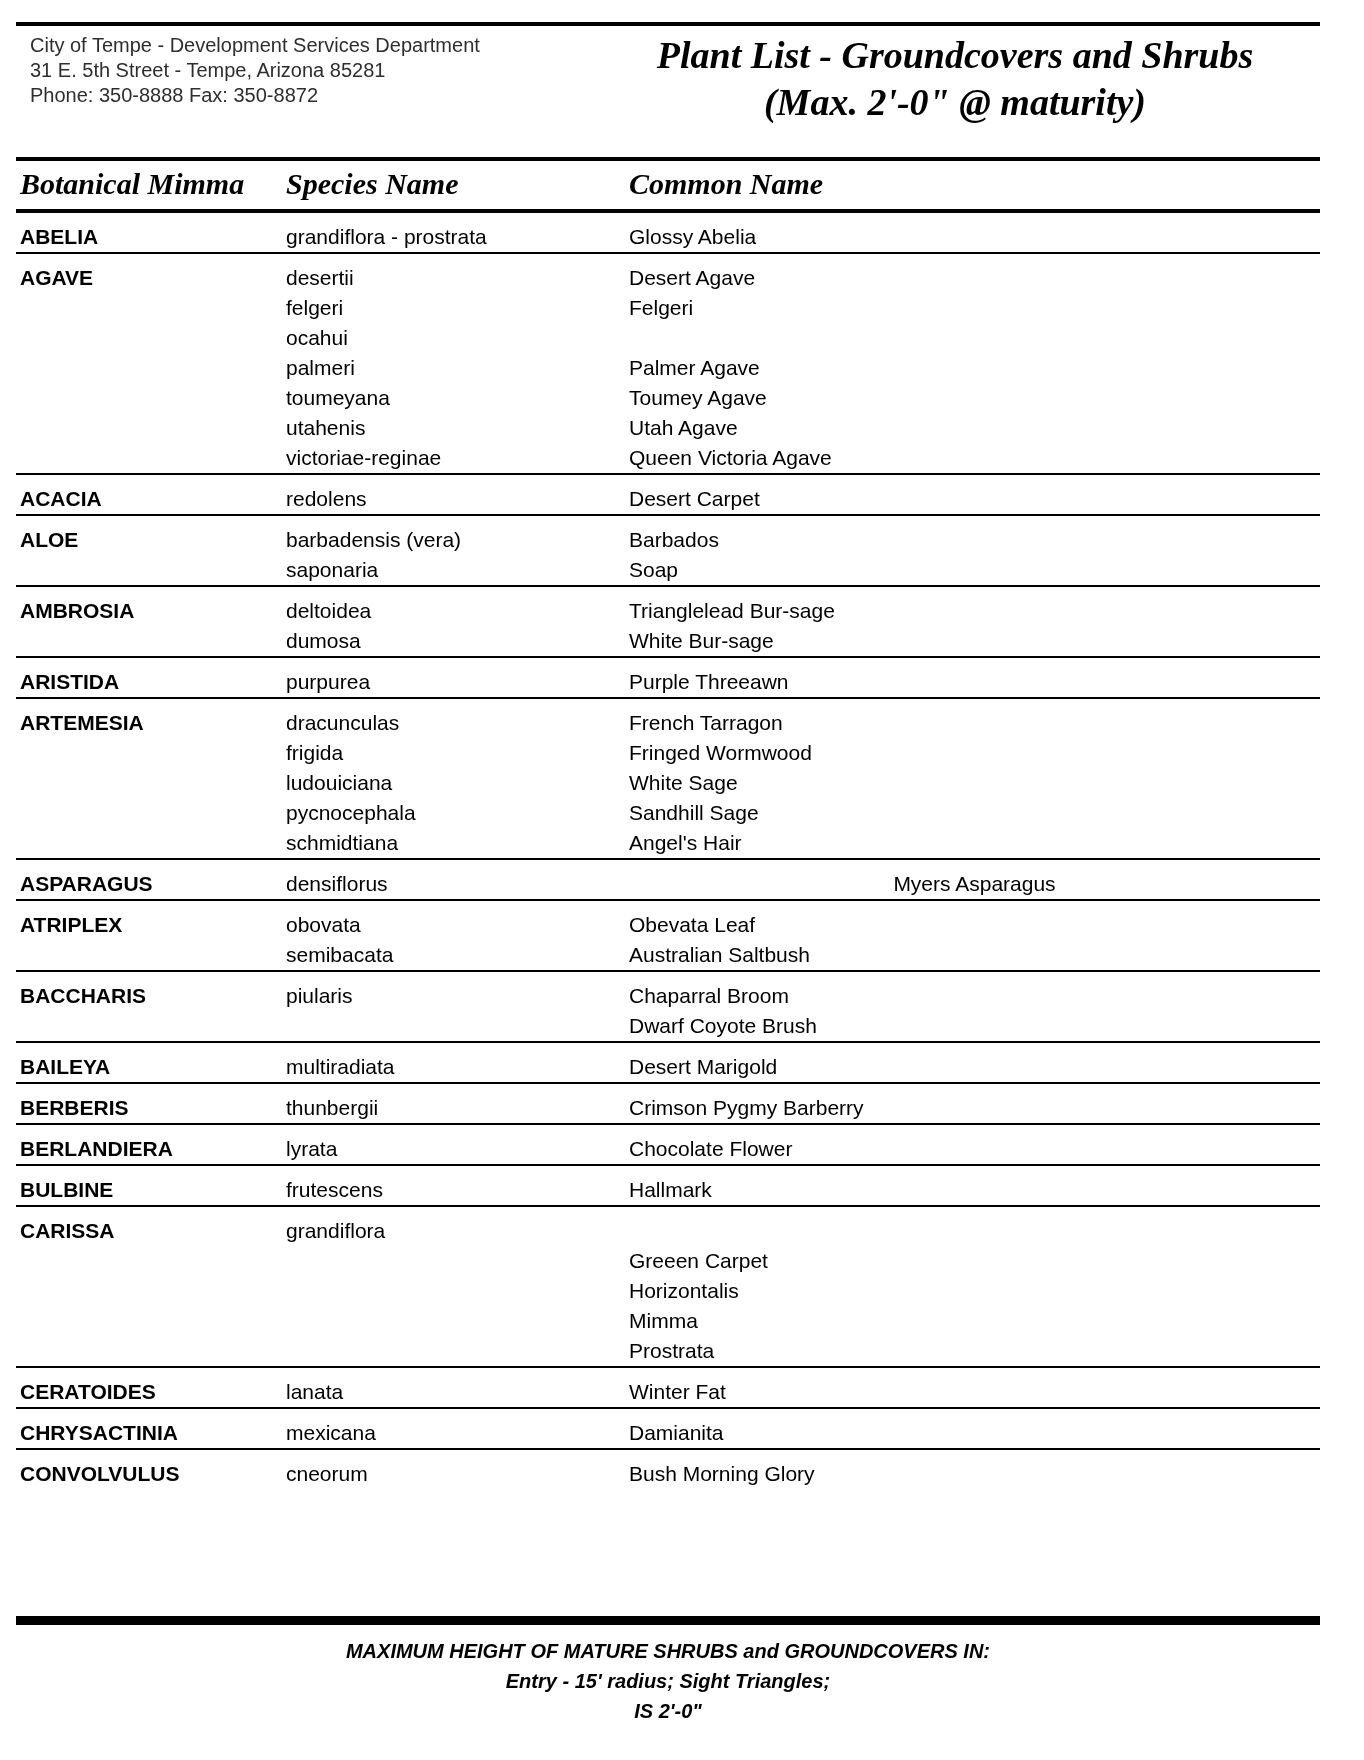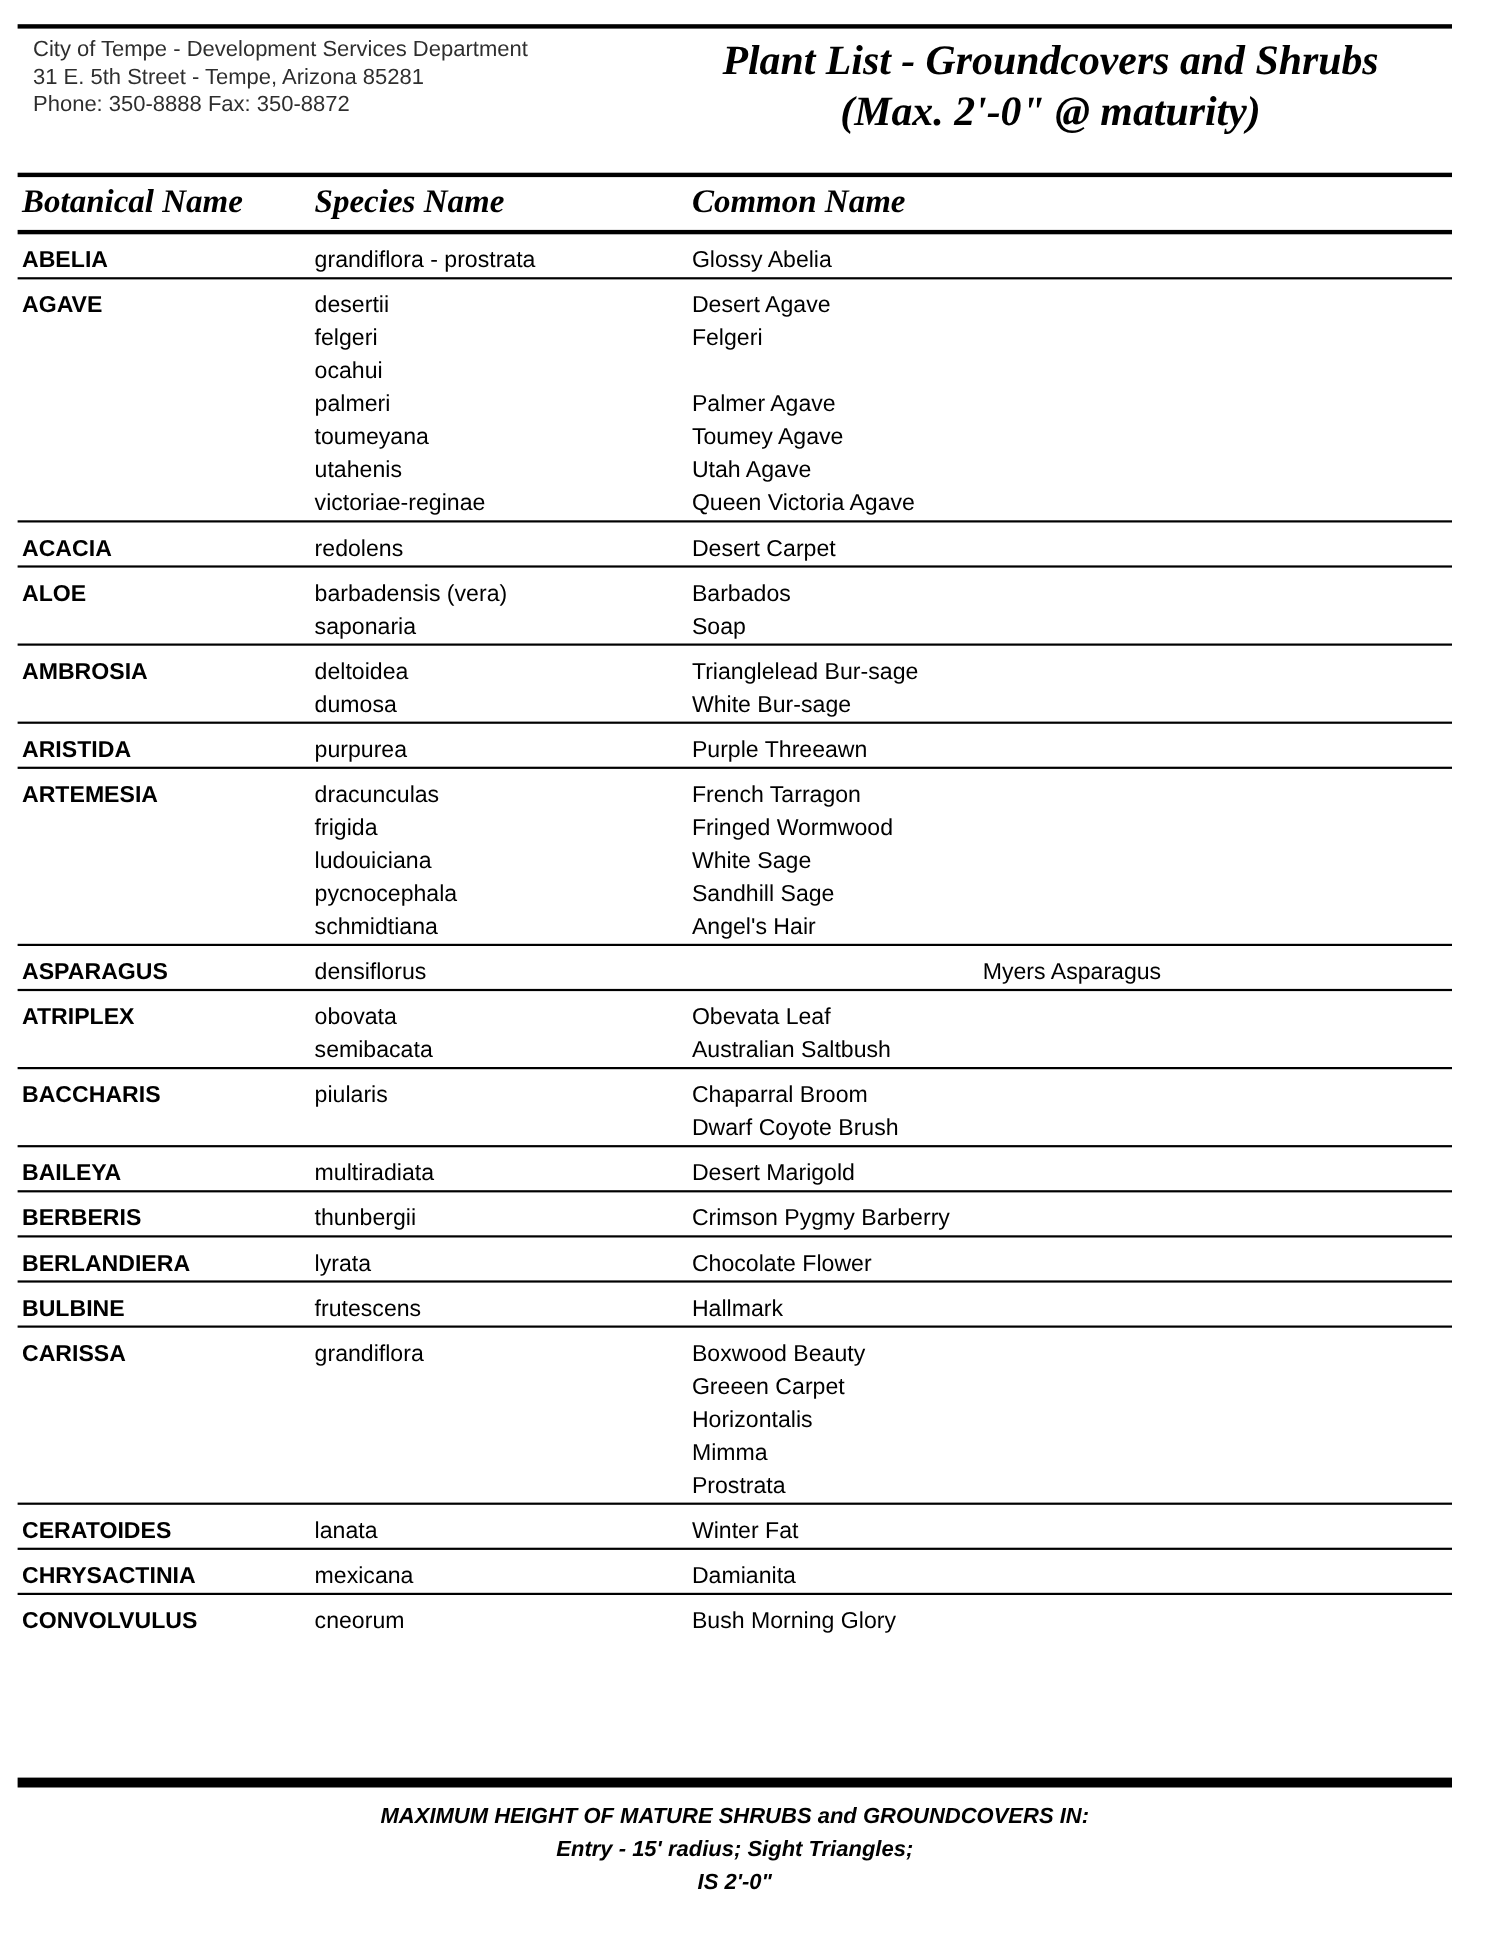--- a/index.html
+++ b/index.html
@@ -55,21 +55,21 @@
       <div>31 E. 5th Street - Tempe, Arizona  85281</div>
       <div>Phone: 350-8888 Fax: 350-8872</div>
     </div>
     <div class="title-block">
       <div>Plant List - Groundcovers and Shrubs</div>
       <div>(Max. 2'-0" @ maturity)</div>
     </div>
   </div>
 
   <div class="thead">
-    <div>Botanical Name</div>
+    <div>Botanical Mimma</div>
     <div>Species Name</div>
     <div>Common Name</div>
   </div>
 
   <div id="rows">
       <div class="group">
         <div class="bot cell" style="grid-area: 1 / 1;">ABELIA</div>
         <div class="cell" style="grid-area: 1 / 2;">grandiflora - prostrata</div>
         <div class="cell" style="grid-area: 1 / 3;">Glossy Abelia</div>
       </div>
@@ -162,21 +162,20 @@
         <div class="cell" style="grid-area: 1 / 3;">Chocolate Flower</div>
       </div>
       <div class="group">
         <div class="bot cell" style="grid-area: 1 / 1;">BULBINE</div>
         <div class="cell" style="grid-area: 1 / 2;">frutescens</div>
         <div class="cell" style="grid-area: 1 / 3;">Hallmark</div>
       </div>
       <div class="group">
         <div class="bot cell" style="grid-area: 1 / 1;">CARISSA</div>
         <div class="cell" style="grid-area: 1 / 2;">grandiflora</div>
-        <div class="cell" style="grid-area: 1 / 3;">Boxwood Beauty</div>
         <div class="cell" style="grid-area: 2 / 2;"></div>
         <div class="cell" style="grid-area: 2 / 3;">Greeen Carpet</div>
         <div class="cell" style="grid-area: 3 / 2;"></div>
         <div class="cell" style="grid-area: 3 / 3;">Horizontalis</div>
         <div class="cell" style="grid-area: 4 / 2;"></div>
         <div class="cell" style="grid-area: 4 / 3;">Mimma</div>
         <div class="cell" style="grid-area: 5 / 2;"></div>
         <div class="cell" style="grid-area: 5 / 3;">Prostrata</div>
       </div>
       <div class="group">

